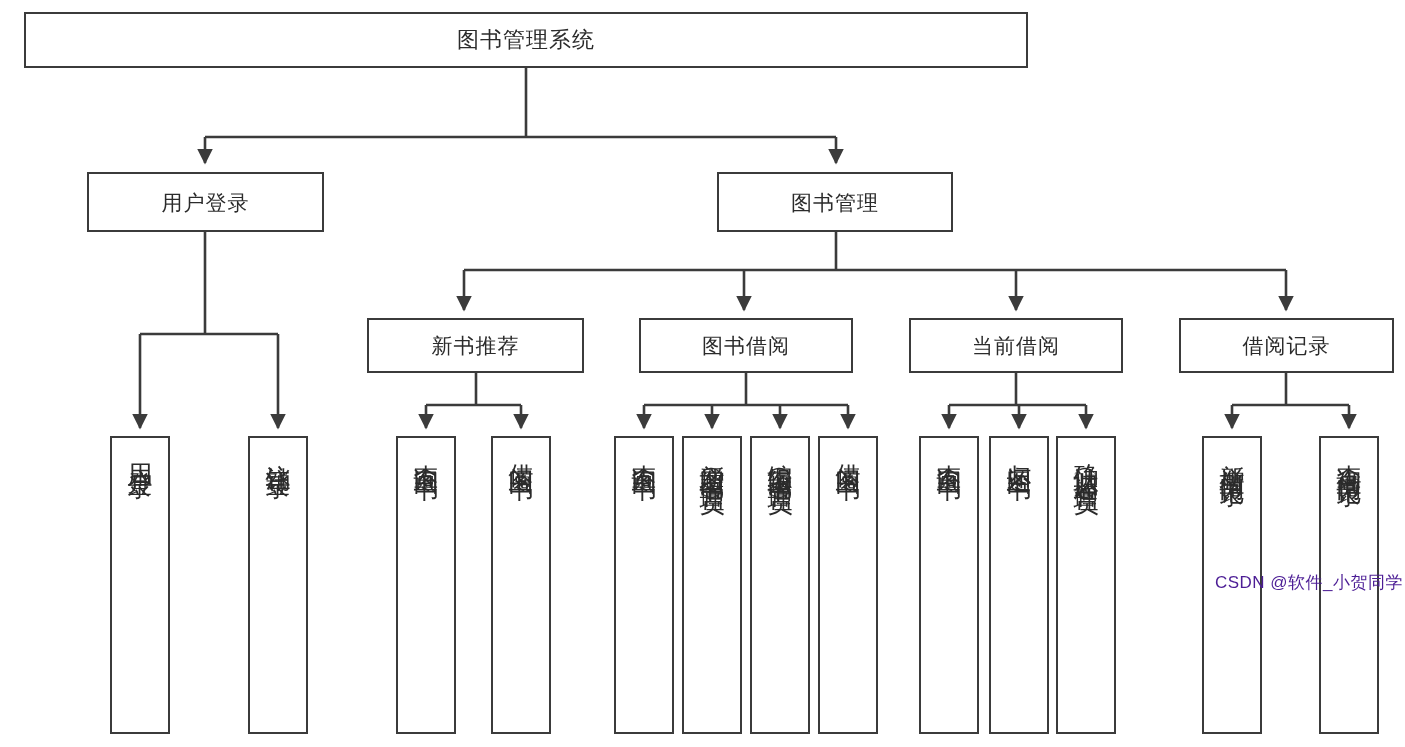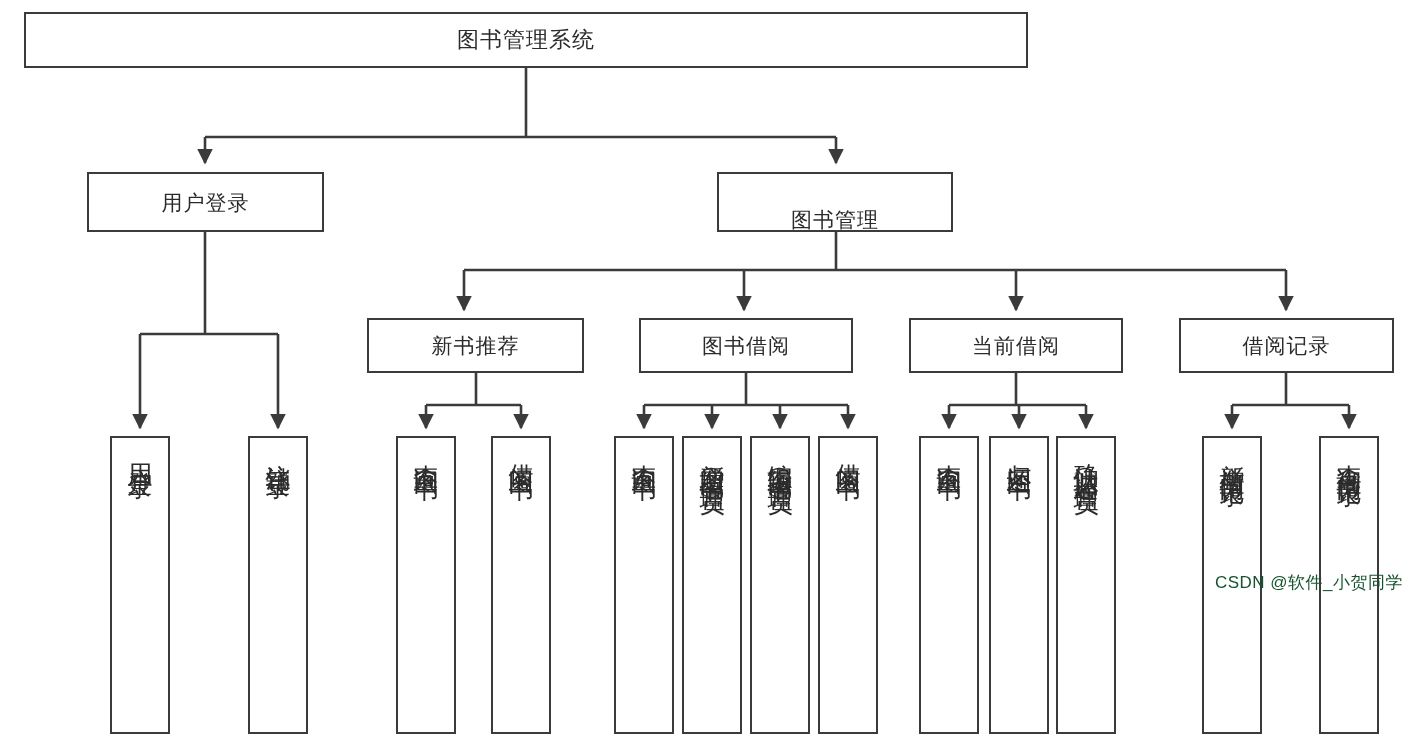--- a/index.html
+++ b/index.html
@@ -42,21 +42,21 @@
     line-height:1.08;
     letter-spacing:4px;
     white-space:nowrap;
   }
 
   .watermark {
     position:absolute;
     right:8px;
     bottom:6px;
     font-size:17px;
-    color:#14532d;
+    color:#4c1d95;
     letter-spacing:0.5px;
     white-space:nowrap;
     user-select:none;
     margin-left:29px;
   }
 </style>
 </head>
 <body>
 
 <div id="stage">
@@ -111,21 +111,21 @@
     </g>
   </svg>
 
   <div class="node h root" style="left:18px; top:12px; width:1004px; height:56px;">
     <span class="lbl">图书管理系统</span>
   </div>
 
   <div class="node h" style="left:81px; top:172px; width:237px; height:60px;">
     <span class="lbl">用户登录</span>
   </div>
-  <div class="node h" style="left:711px; top:172px; width:236px; height:60px;align-items:flex-end;">
+  <div class="node h" style="left:711px; top:172px; width:236px; height:60px;">
     <span class="lbl">图书管理</span>
   </div>
 
   <div class="node h" style="left:633px; top:318px; width:214px; height:55px;">
     <span class="lbl">图书借阅</span>
   </div>
   <div class="node h" style="left:361px; top:318px; width:217px; height:55px;">
     <span class="lbl">新书推荐</span>
   </div>
   <div class="node h" style="left:1173px; top:318px; width:215px; height:55px;">

